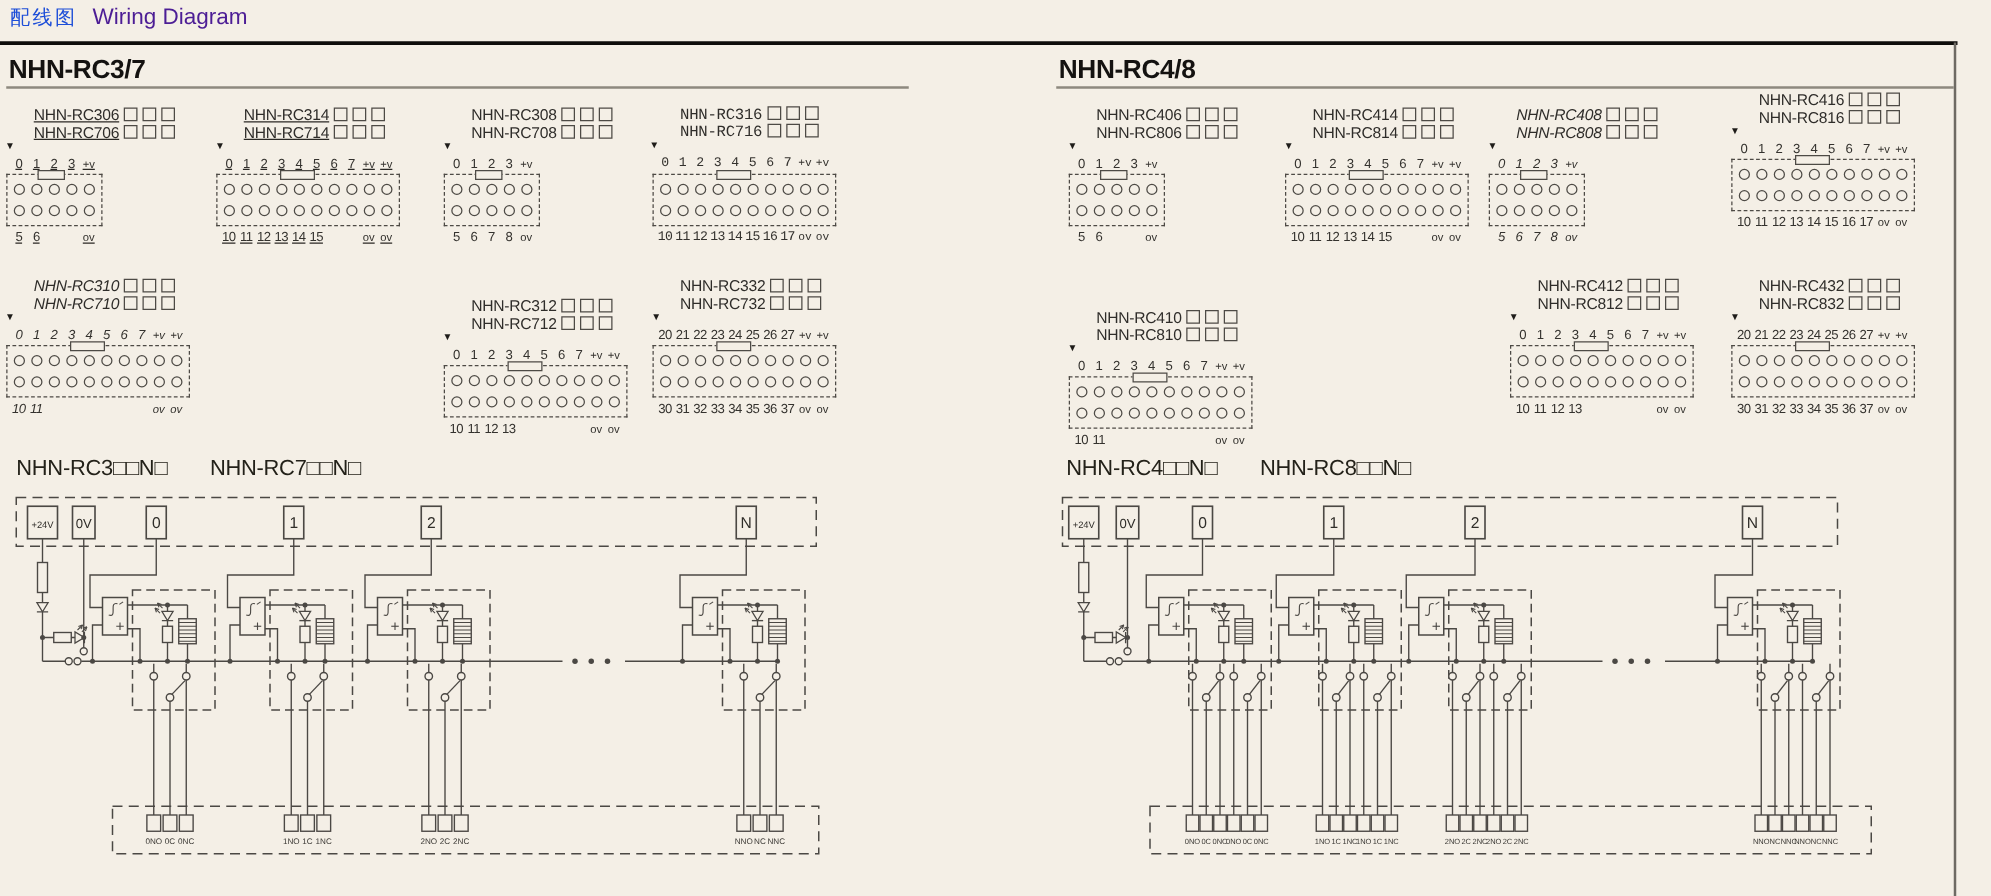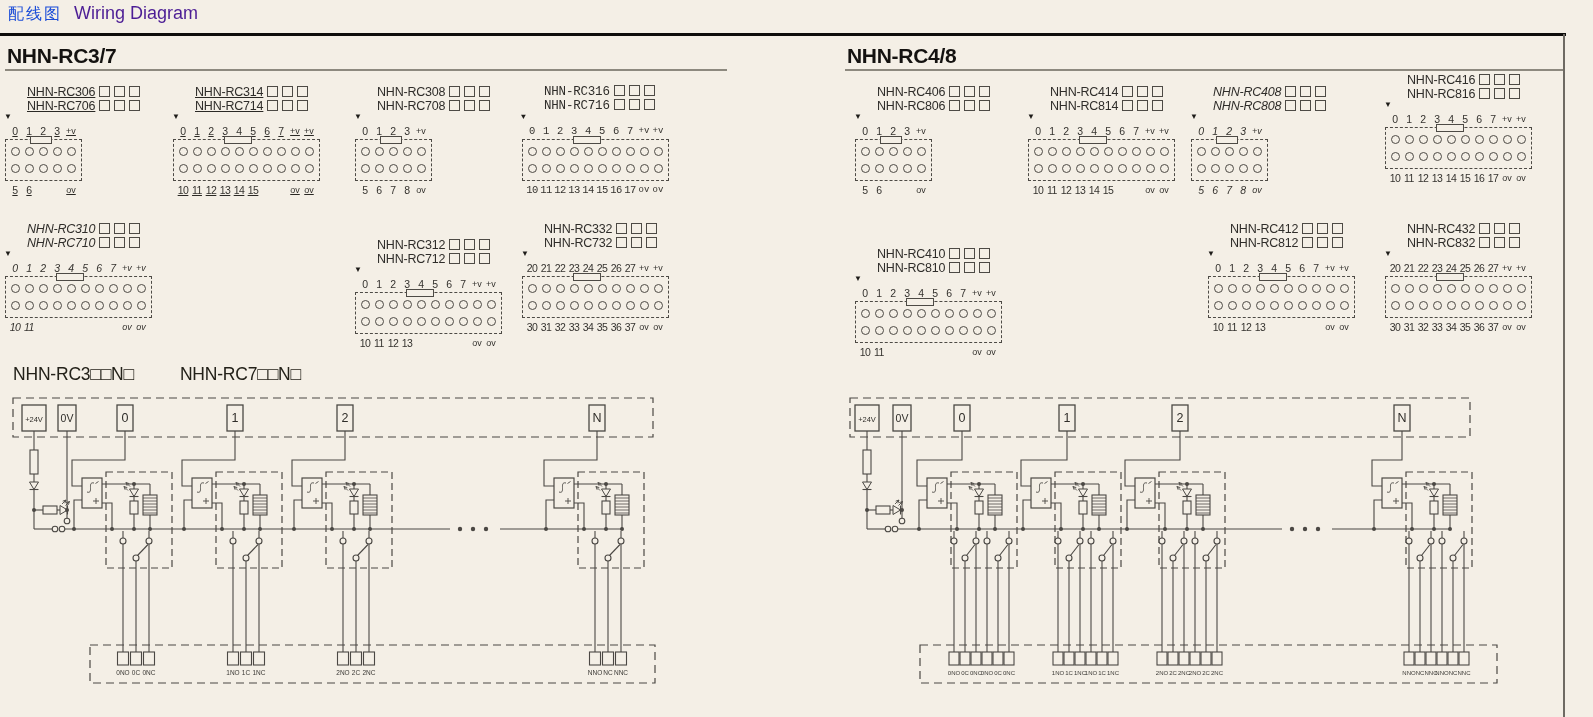--- a/index.html
+++ b/index.html
@@ -19,21 +19,21 @@
   .tri{position:absolute;left:-1px;top:27px;font-size:8px;color:#1e1c19}
   .pin-row{display:flex;padding-left:3px;height:12px;align-items:flex-end}
   .pin-row.top{margin-top:12px;margin-bottom:2px}
   .pin-row.bottom{margin-top:3px}
   .cell{width:14px;flex:none;text-align:center;font-size:10.5px;color:#34322e;line-height:11px;letter-spacing:-0.5px}
   .cell.sm{font-size:9px;letter-spacing:0}
   .conn-body{position:relative;border:1.2px dashed #4d4a45;display:flex;flex-direction:column;gap:8px;padding:7px 5px;width:max-content;background:transparent}
   .notch{position:absolute;top:-4px;height:6px;border:1.1px solid #4d4a45;background:#f4efe6}
   .crow{display:flex;gap:5px}
   .pin{width:9px;height:9px;border:1.3px solid #4d4a45;border-radius:50%;flex:none;box-sizing:border-box}
-  .schem-head{position:absolute;top:364px;left:8px;font-size:17.5px;letter-spacing:-0.2px;color:#232119;display:flex;gap:46px}
+  .schem-head{position:absolute;top:364px;left:8px;font-size:17.5px;letter-spacing:-0.2px;color:#232119;display:flex;gap:34px}
   .schem-head span{white-space:nowrap}
   svg.schem{position:absolute;top:358px;left:0}
   svg text{font-family:"Liberation Sans",sans-serif}
 </style>
 </head>
 <body>
 
 <div class="titlebar">
   <span class="t-zh">配线图</span><span class="t-en">Wiring Diagram</span>
 </div>
@@ -695,20 +695,24 @@
         <div class="cell">37</div>
         <div class="cell sm">ov</div>
         <div class="cell sm">ov</div>
       </div>
     </div>
   </section>
 
 <section class="half" id="sec1" style="left:845px">
   <h2>NHN-RC4/8</h2>
   <div class="sec-rule" style="width:718px"></div>
+  <div class="schem-head">
+    <span>NHN-RC4□□N□</span>
+    <span>NHN-RC8□□N□</span>
+  </div>
   <svg id="schem1" class="schem" width="748" height="332" viewBox="0 358 748 332">
       <g>
         <rect x="5" y="398" width="620" height="39" fill="none" stroke="#4b4844" stroke-width="1.2" stroke-dasharray="8 5"></rect>
         <g>
           <rect x="10" y="405" width="24" height="26" fill="#f4efe6" stroke="#4b4844" stroke-width="1.3"></rect>
           <text x="22" y="422" text-anchor="middle" font-size="7.5" fill="#2f2d29">+24V</text>
         </g>
         <g>
           <rect x="48" y="405" width="18" height="26" fill="#f4efe6" stroke="#4b4844" stroke-width="1.3"></rect>
           <text x="57" y="422" text-anchor="middle" font-size="10.5" fill="#2f2d29">0V</text>

